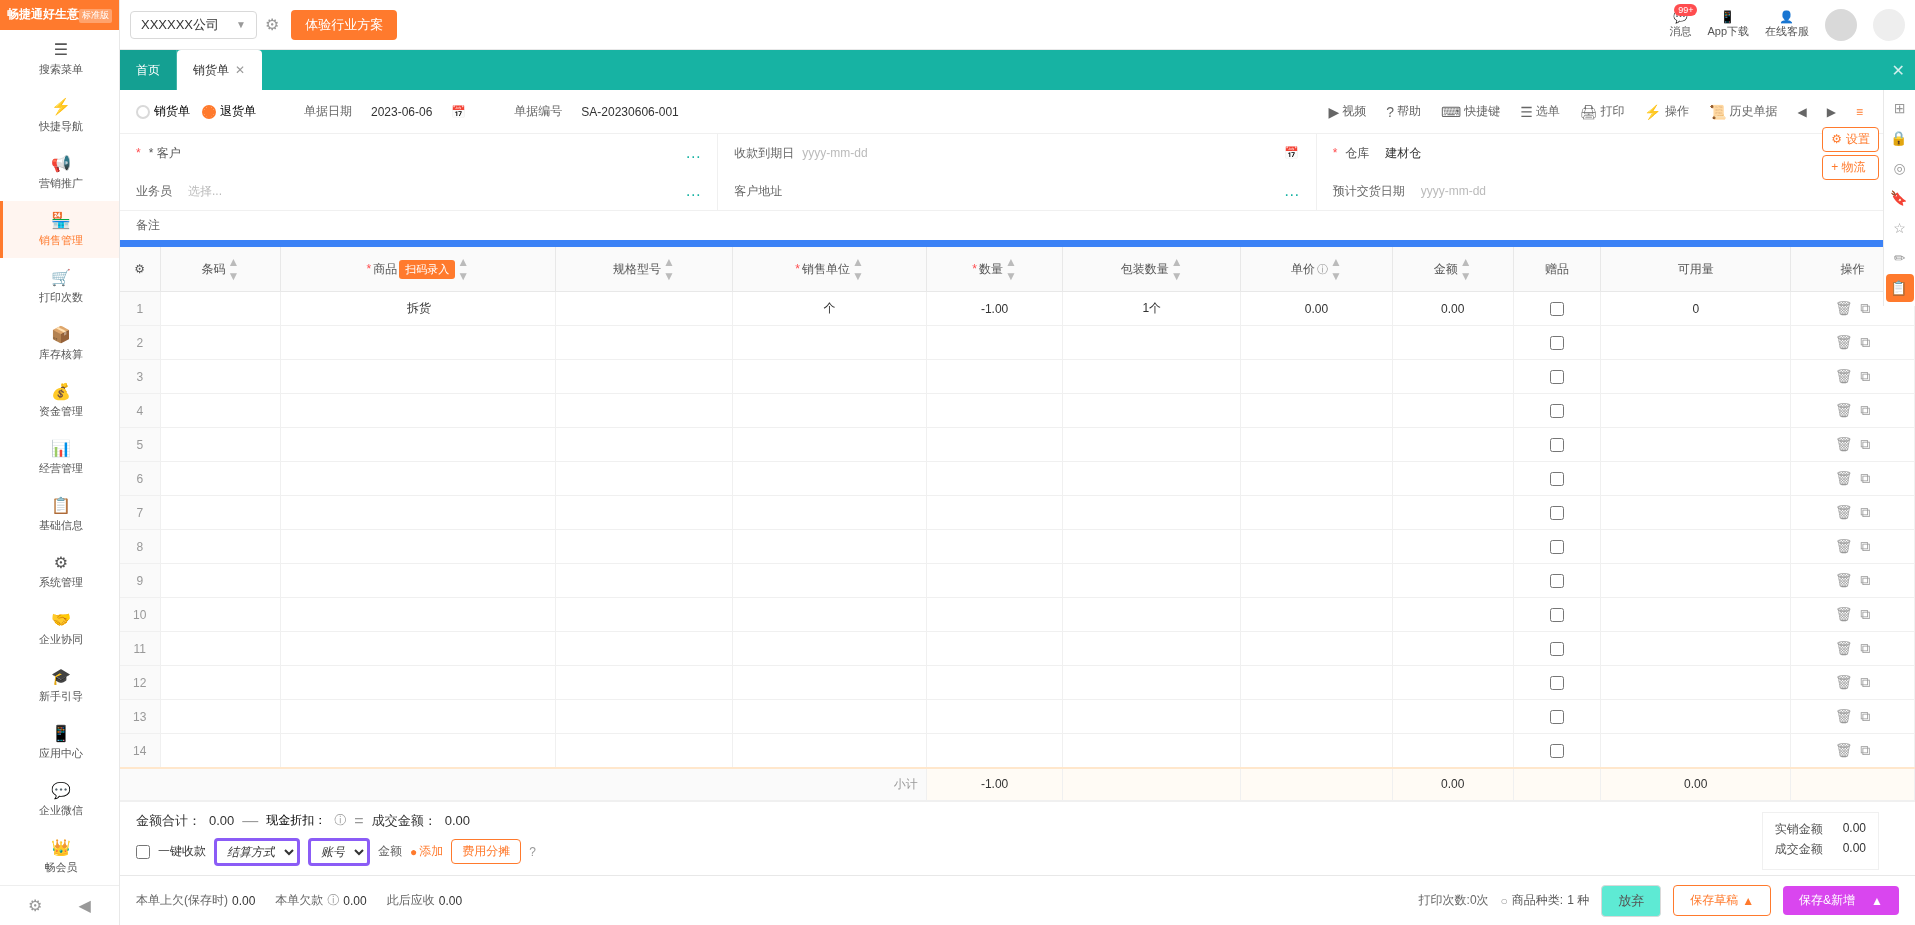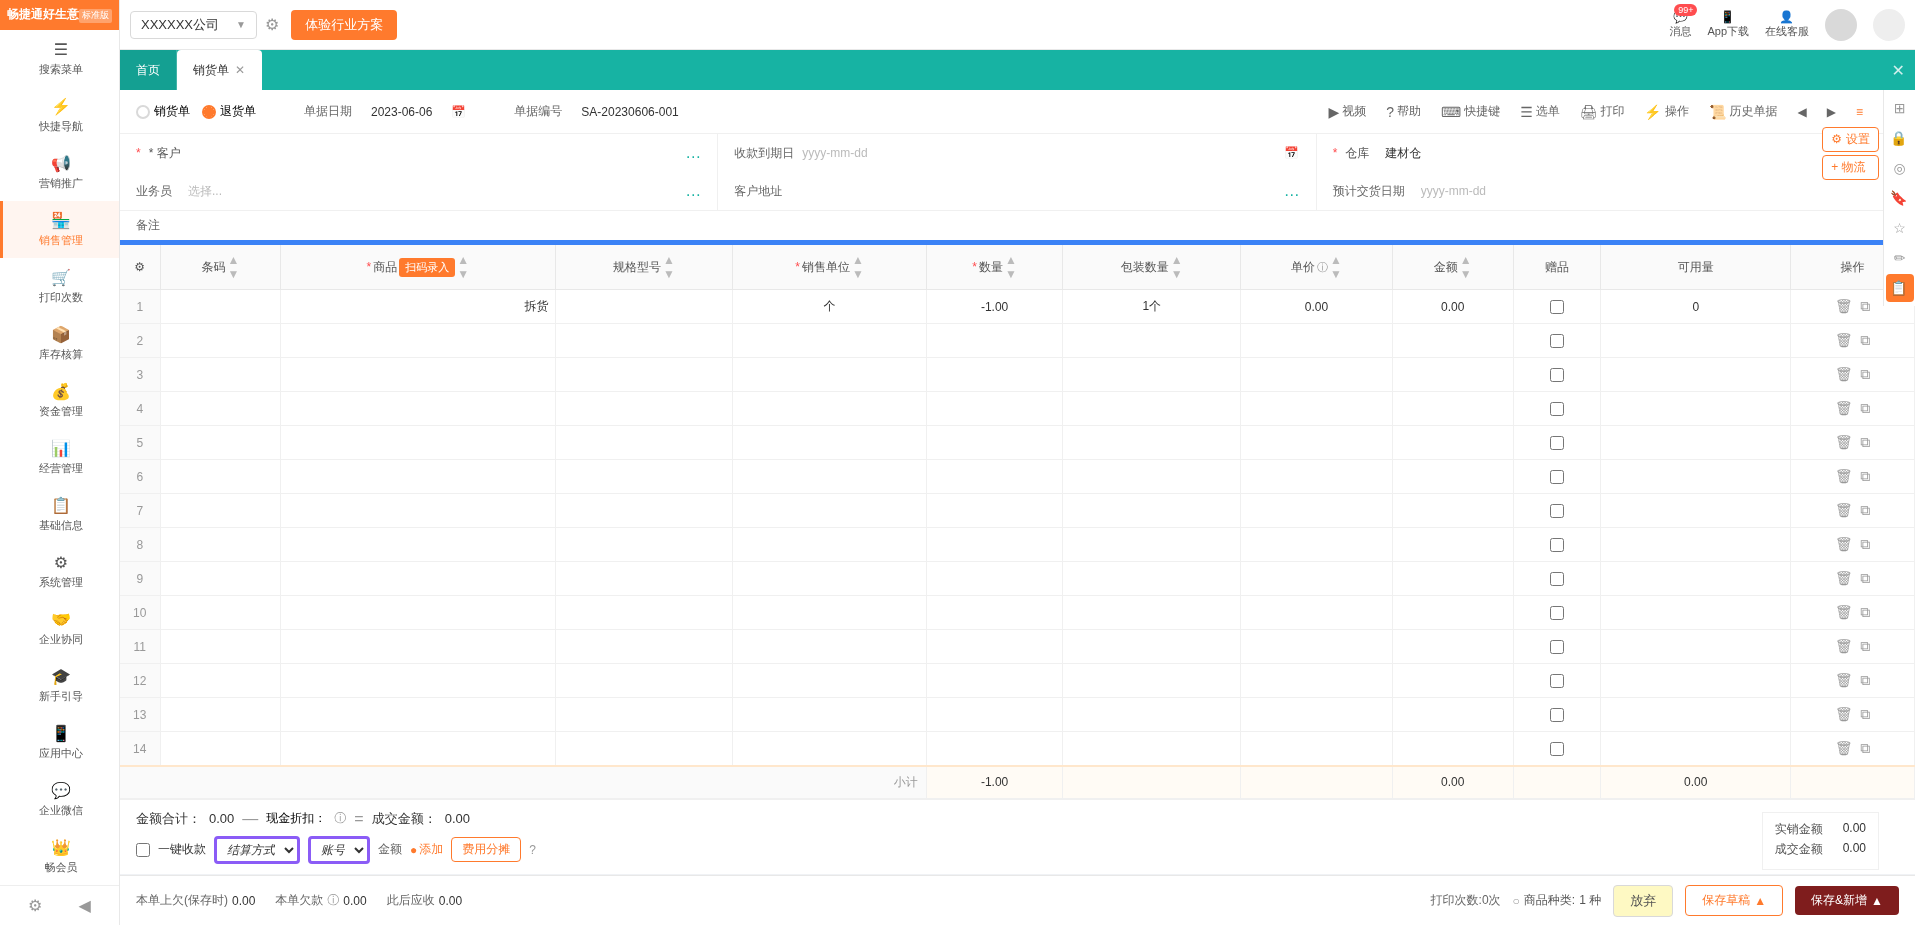--- a/index.html
+++ b/index.html
@@ -178,42 +178,42 @@
       background: #fff; border-top: 1px solid #e8e8e8; display: flex; align-items: center;
       padding: 0 16px; gap: 20px; z-index: 100;
     }
     .status-item { display: flex; align-items: center; gap: 4px; color: #555; }
     .status-label { color: #666; }
     .status-value { color: #333; font-weight: 500; }
     .status-right { margin-left: auto; display: flex; align-items: center; gap: 12px; }
     .print-info { color: #666; }
     .product-type { display: flex; align-items: center; gap: 4px; color: #555; }
     .abandon-btn {
-      border: 1px solid #d9d9d9; background: #fef9c3; color: #555; border-radius: 4px;
+      border: 1px solid #d9d9d9; background: #5eead4; color: #555; border-radius: 4px;
       padding: 6px 16px; cursor: pointer; font-size: 13px;
     }
     .save-draft-btn {
       border: 1px solid #ff7a2d; background: #fff; color: #ff7a2d; border-radius: 4px;
       padding: 6px 16px; cursor: pointer; font-size: 13px; display: flex; align-items: center; gap: 4px;
     }
     .save-new-btn {
-      background: #7f1d1d; color: #fff; border: none; border-radius: 4px;
-      padding: 6px 16px; cursor: pointer; font-size: 13px; display: flex; align-items: center; gap: 4px;
+      background: #d946ef; color: #fff; border: none; border-radius: 4px;
+      padding: 6px 16px; cursor: pointer; font-size: 13px; display: flex; align-items: center; gap: 16px;
     }
 
     
     .summary-box {
       position: fixed; right: 36px; bottom: 55px; background: #fff; border: 1px solid #f0f0f0;
       padding: 8px 12px; text-align: right;
     }
     .summary-row { display: flex; justify-content: space-between; gap: 20px; color: #555; font-size: 12px; margin-bottom: 3px; }
     .summary-val { color: #333; font-weight: 500; }
 
     
-    .note-row { padding: 6px 16px; border-bottom: 5px solid #3b82f6; display: flex; align-items: flex-end; gap: 8px; }
+    .note-row { padding: 6px 16px; border-bottom: 7px solid #3b82f6; display: flex; align-items: flex-end; gap: 8px; }
     .note-label { color: #666; }
     .note-input { flex: 1; border: none; outline: none; background: transparent; color: #333; }
 
     .fields-section {
       border-bottom: 1px solid #f0f0f0;
     }
     .fields-grid-2 {
       display: grid; grid-template-columns: 1fr 1fr 1fr; 
     }
     .field-separator { border-right: 1px solid #f0f0f0; }
@@ -538,21 +538,21 @@
             </th>
             <th>赠品</th>
             <th style="min-width:80px;">可用量</th>
             <th>操作</th>
           </tr>
         </thead>
         <tbody id="table-body">
         <tr>
       <td>1</td>
       <td></td>
-      <td style="text-align:right; padding-left:8px;">拆货</td>
+      <td style="text-align:center; padding-left:8px;">拆货</td>
       <td></td>
       <td>个</td>
       <td class="qty-negative">-1.00</td>
       <td>1个</td>
       <td>0.00</td>
       <td>0.00</td>
       <td>
                 <div class="checkbox-cell">
                   <input type="checkbox" class="table-checkbox" style="">
                 </div>

